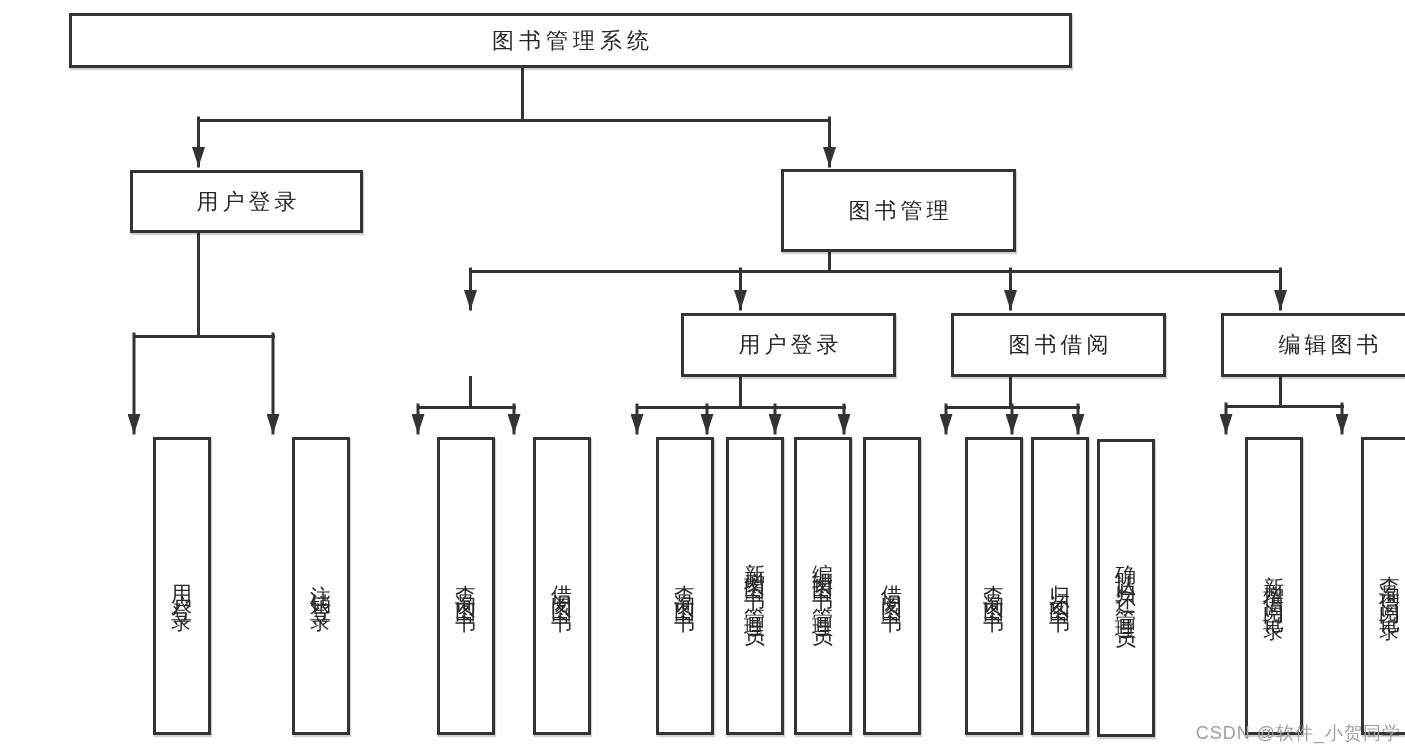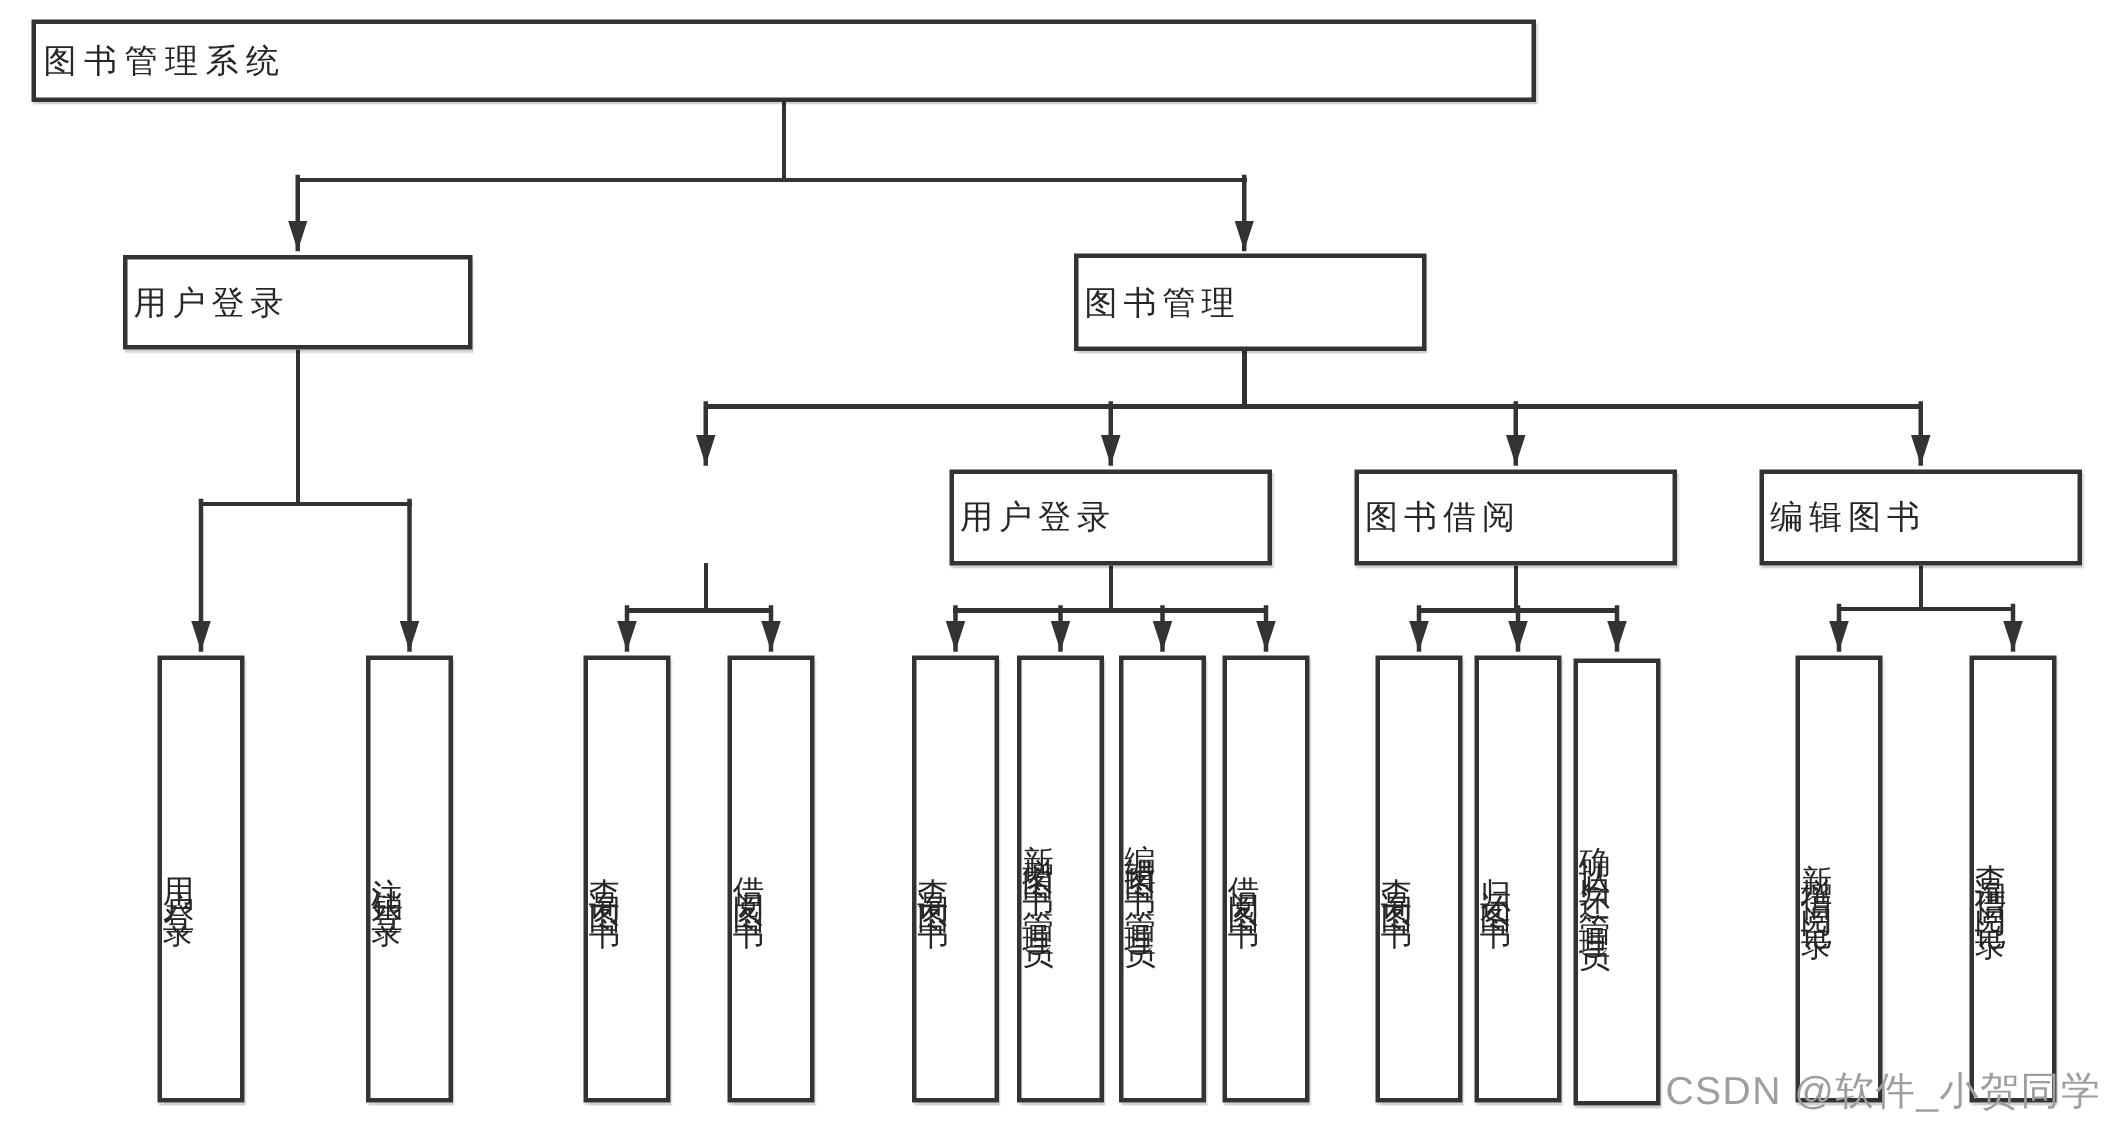--- a/index.html
+++ b/index.html
@@ -28,43 +28,44 @@
   }
   .arrowhead { fill: var(--color-line); stroke: none; }
   .box {
     position: absolute;
     box-sizing: border-box;
     background: var(--color-fill);
     border: 3px solid var(--color-border);
     box-shadow: 1px 2px 1px rgba(0,0,0,0.18);
     display: flex;
     align-items: center;
-    justify-content: flex-start;
+    justify-content: center;
     color: var(--color-text);
+    margin-left: 48px;
   }
   .box.h span {
     font-size: 22px;
     letter-spacing: 4px;
     white-space: nowrap;
     text-indent: 4px; 
   }
   .box.root span { letter-spacing: 5px; text-indent: 5px; }
   .box.v span {
     writing-mode: vertical-rl;
     text-orientation: mixed;
     font-size: 21px;
     letter-spacing: 9px;
     line-height: 1;
     white-space: nowrap;
   }
   .watermark {
     position: absolute;
     right: 4px;
     bottom: 2px;
-    font-size: 26px;
+    font-size: 18px;
     color: var(--color-watermark);
     letter-spacing: 1px;
     white-space: nowrap;
   }
 </style>
 </head>
 <body>
 
 <div class="stage">
 
@@ -109,21 +110,21 @@
     <line class="ln" x1="1342" y1="404" x2="1342" y2="433" marker-end="url(#arw)"></line>
   </svg>
 
   <div class="box h root" style="left:21px;top:13px;width:1003px;height:55px">
     <span>图书管理系统</span>
   </div>
 
   <div class="box h" style="left:82px;top:170px;width:233px;height:63px">
     <span>用户登录</span>
   </div>
-  <div class="box h" style="left:716px;top:169px;width:235px;height:65px">
+  <div class="box h" style="left:733px;top:169px;width:235px;height:83px">
     <span>图书管理</span>
   </div>
 
   <div class="box h" style="left:633px;top:313px;width:215px;height:64px">
     <span>用户登录</span>
   </div>
   <div class="box h" style="left:903px;top:313px;width:215px;height:64px">
     <span>图书借阅</span>
   </div>
   <div class="box h" style="left:1173px;top:313px;width:215px;height:64px">

